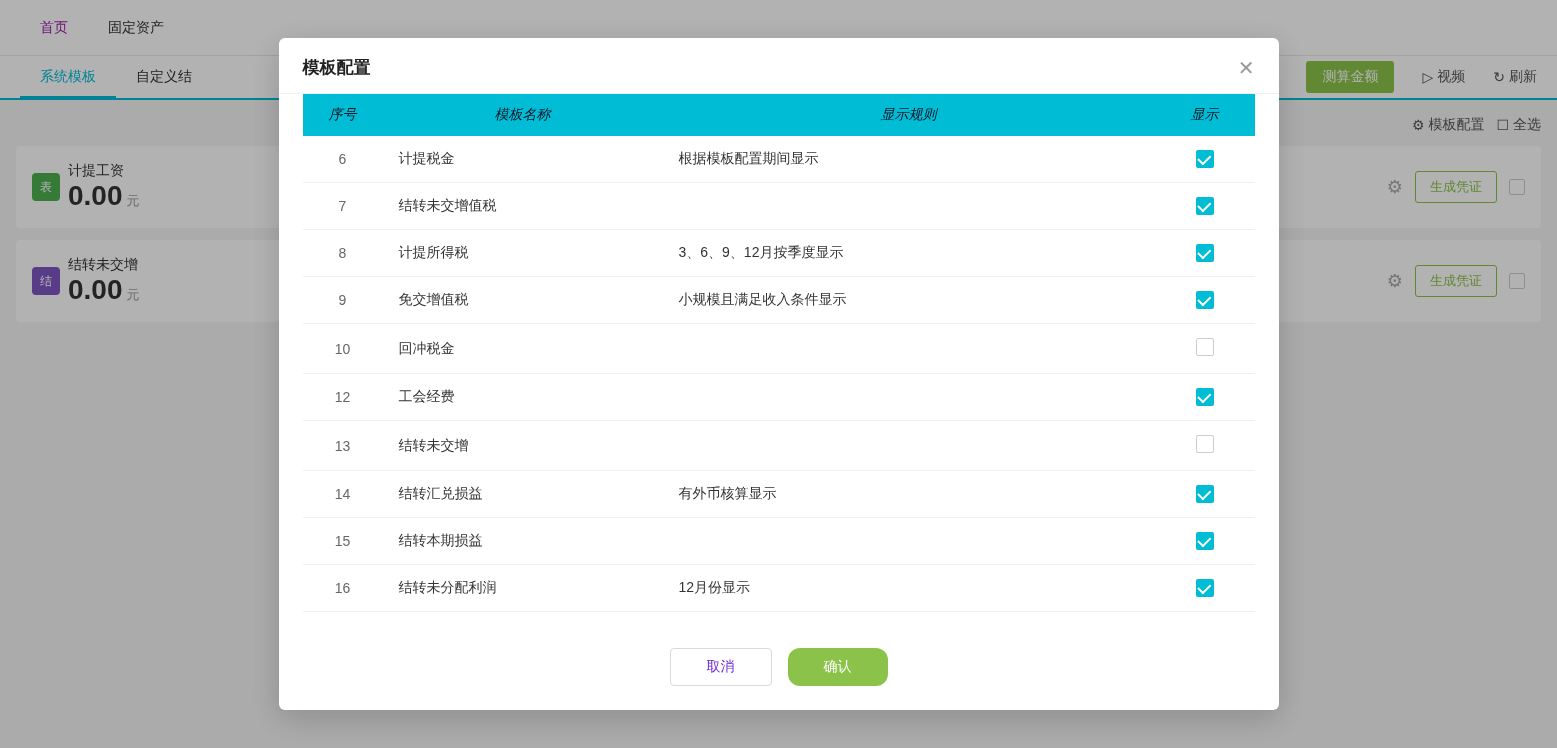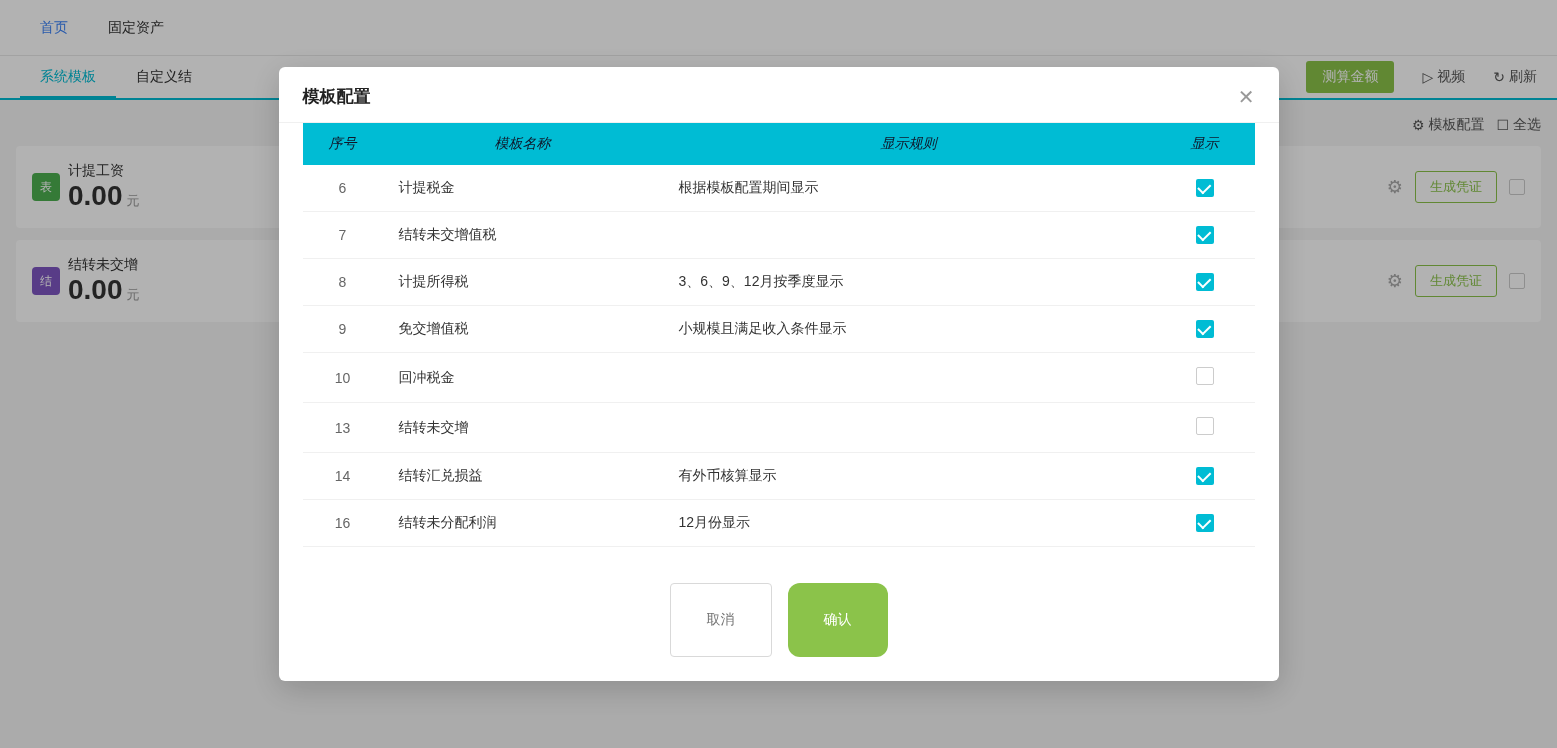--- a/index.html
+++ b/index.html
@@ -31,21 +31,21 @@
       position: relative;
       z-index: 1;
     }
     .top-nav-item {
       padding: 0 20px;
       color: #333;
       font-size: 14px;
       cursor: pointer;
     }
     .top-nav-item:first-child {
-      color: #3b82f6;
+      color: #a21caf;
     }
 
     
     .sub-nav {
       background: #fff;
       height: 44px;
       display: flex;
       align-items: center;
       padding: 0 20px;
       border-bottom: 2px solid #00bcd4;
@@ -311,24 +311,24 @@
     }
 
     
     .modal-footer {
       display: flex;
       justify-content: center;
       gap: 16px;
       padding: 16px 24px 24px;
     }
     .btn-cancel {
-      padding: 27px 36px;
+      padding: 9px 36px;
       border: 1px solid #d9d9d9;
       background: #fff;
-      color: #737373;
+      color: #6d28d9;
       border-radius: 4px;
       cursor: pointer;
       font-size: 14px;
     }
     .btn-confirm {
       padding: 9px 36px;
       border: none;
       background: #8bc34a;
       color: #fff;
       border-radius: 12px;
@@ -465,32 +465,44 @@
               <td>小规模且满足收入条件显示</td>
               <td><span class="cb-checked" style="cursor: pointer;"></span></td>
             </tr>
             <tr>
               <td>10</td>
               <td>回冲税金</td>
               <td></td>
               <td><span class="cb-unchecked" style="cursor: pointer;"></span></td>
             </tr>
             <tr>
+              <td>12</td>
+              <td>工会经费</td>
+              <td></td>
+              <td><span class="cb-checked" style="cursor: pointer;"></span></td>
+            </tr>
+            <tr>
               <td>13</td>
               <td>结转未交增</td>
               <td></td>
               <td><span class="cb-unchecked" style="cursor: pointer;"></span></td>
             </tr>
             <tr>
               <td>14</td>
               <td>结转汇兑损益</td>
               <td>有外币核算显示</td>
               <td><span class="cb-checked" style="cursor: pointer;"></span></td>
             </tr>
             <tr>
+              <td>15</td>
+              <td>结转本期损益</td>
+              <td></td>
+              <td><span class="cb-checked" style="cursor: pointer;"></span></td>
+            </tr>
+            <tr>
               <td>16</td>
               <td>结转未分配利润</td>
               <td>12月份显示</td>
               <td><span class="cb-checked" style="cursor: pointer;"></span></td>
             </tr>
           </tbody>
       </table>
     </div>
 
     <div class="modal-footer">

